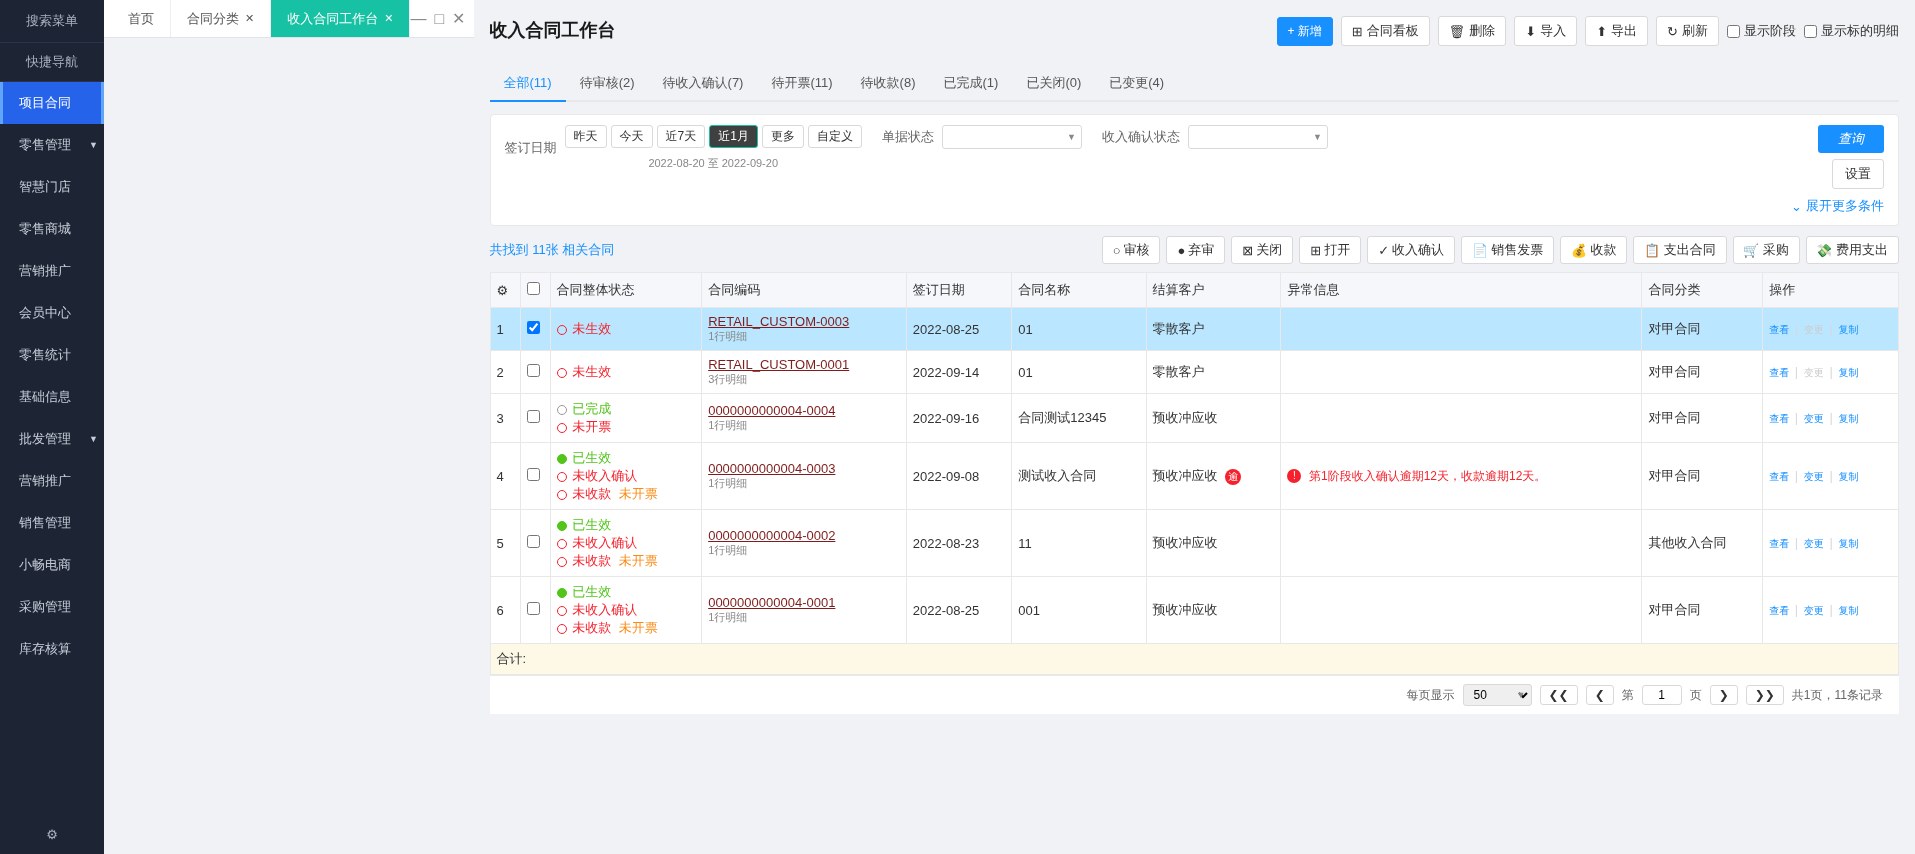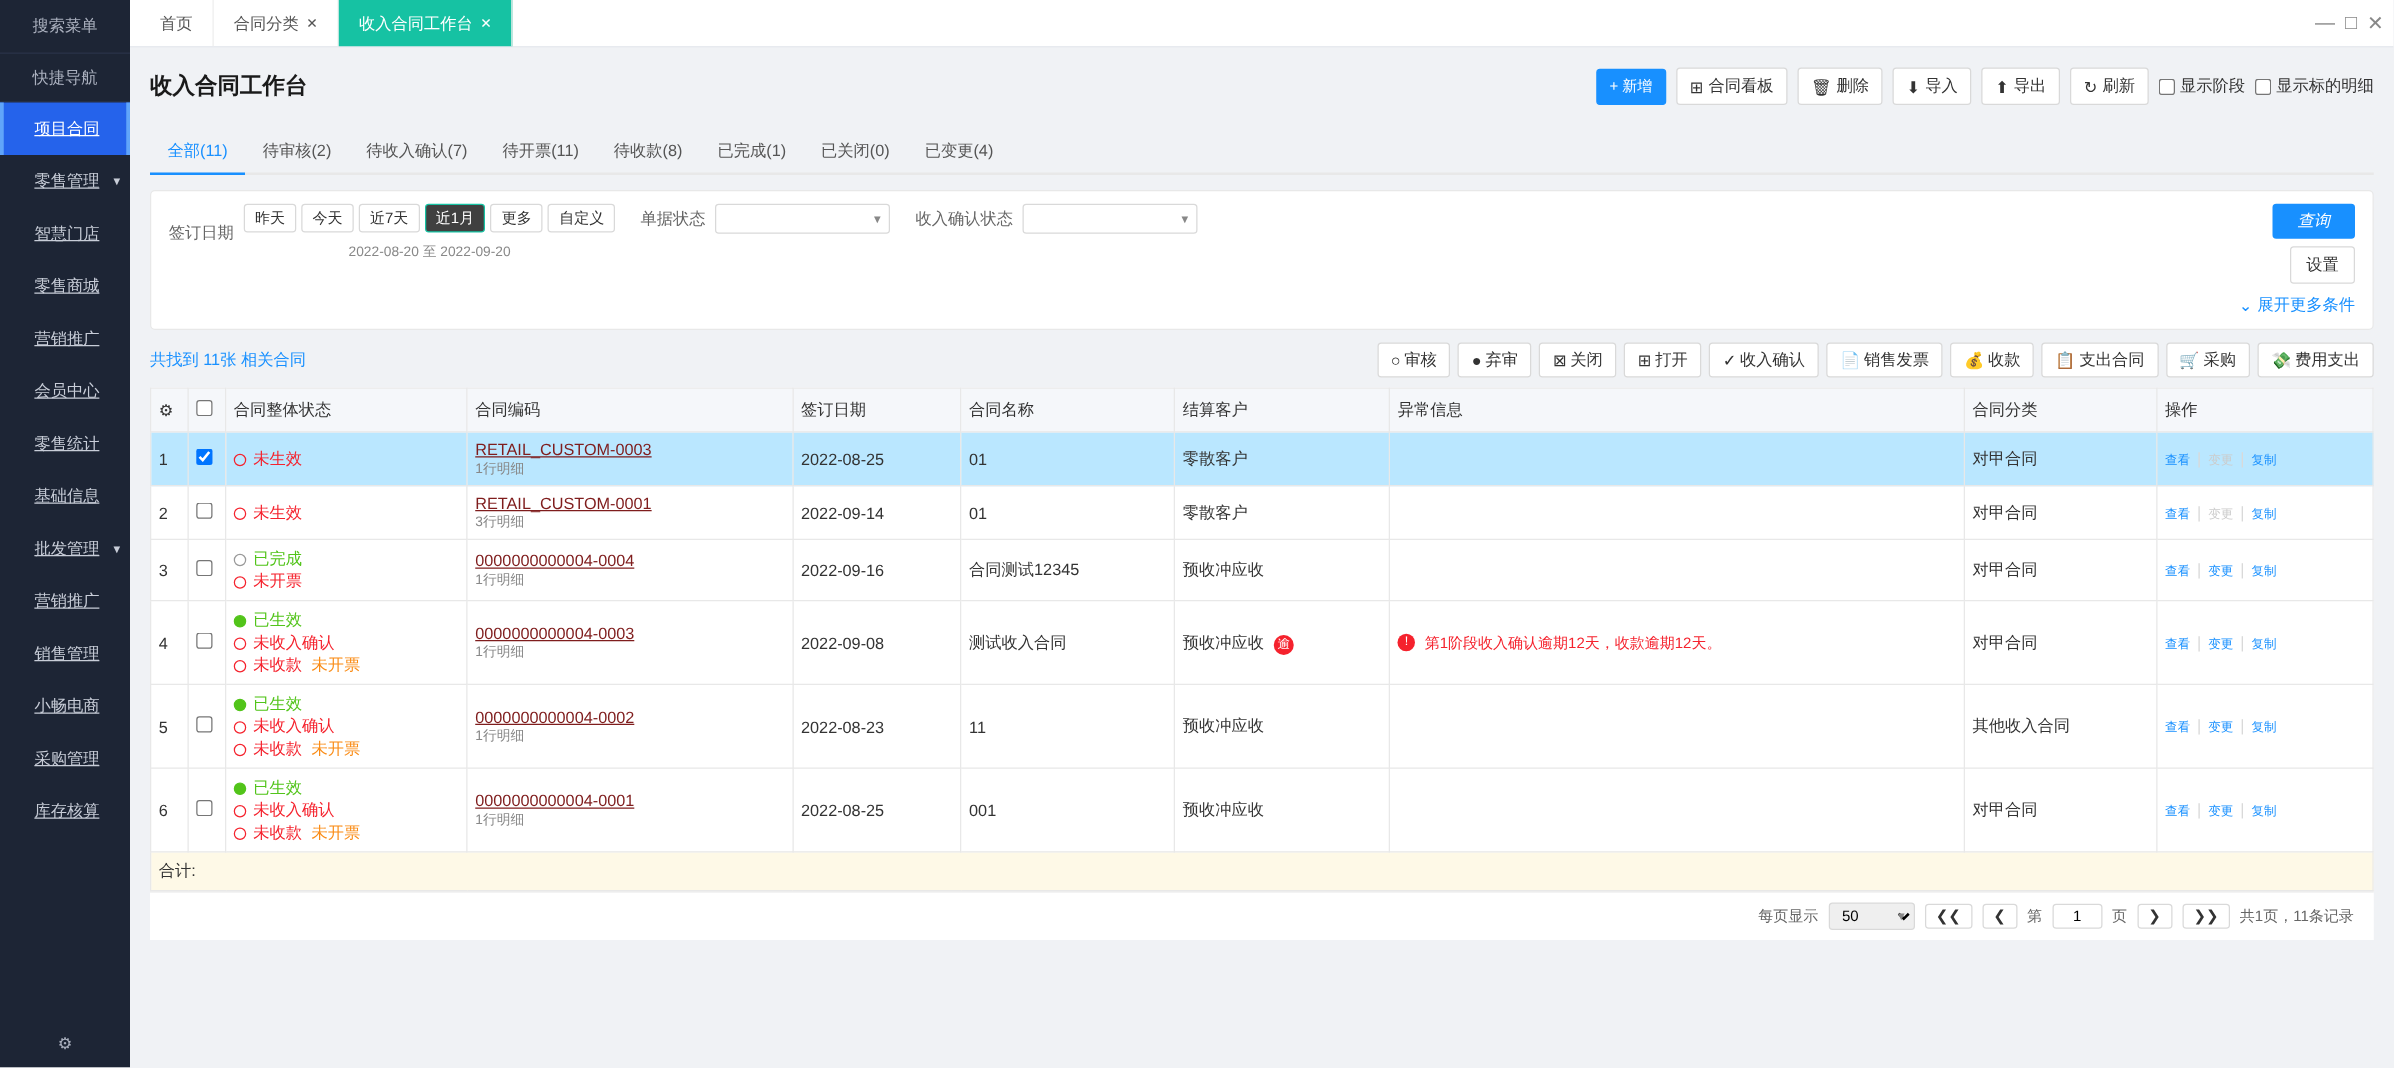--- a/index.html
+++ b/index.html
@@ -2,27 +2,27 @@
 <html><head>
   <meta charset="utf-8">
   <style>
     * { box-sizing: border-box; margin: 0; padding: 0; font-family: 'Microsoft YaHei', '微软雅黑', Arial, sans-serif; font-size: 13px; }
     body { display: flex; height: 854px; overflow: hidden; background: #f0f2f5; }
 
     
     .sidebar { width: 104px; background: #1d2535; display: flex; flex-direction: column; height: 100%; flex-shrink: 0; }
     .sidebar-search { padding: 12px 8px; color: #aab0be; font-size: 13px; text-align: center; border-bottom: 1px solid #2a3349; cursor: pointer; }
     .sidebar-shortcut { padding: 10px 8px; color: #aab0be; font-size: 13px; text-align: center; border-bottom: 1px solid #2a3349; cursor: pointer; }
-    .sidebar-item { padding: 12px 4px; color: #c8cdd8; font-size: 13px; text-align: center; cursor: pointer; border-left: 3px solid transparent; position: relative; text-decoration: underline; }
+    .sidebar-item { padding: 12px 16px; color: #c8cdd8; font-size: 13px; cursor: pointer; border-left: 3px solid transparent; position: relative; }
     .sidebar-item.active { background: #2563eb; color: #fff; border-left: 3px solid #60a5fa; }
     .sidebar-item.has-arrow-down::after { content: '▼'; position: absolute; right: 6px; top: 50%; transform: translateY(-50%); font-size: 9px; }
     .sidebar-bottom { margin-top: auto; padding: 12px 8px; color: #aab0be; text-align: center; cursor: pointer; }
 
     
-    .main { flex: 1; display: flex; flex-direction: column; overflow: hidden; }
+    .main { flex: 1; display: flex; flex-direction: row; overflow: hidden; }
 
     
     .tabbar { background: #fff; display: flex; align-items: center; border-bottom: 1px solid #e0e4ea; padding: 0 8px; height: 38px; flex-shrink: 0; }
     .tab { padding: 8px 16px; cursor: pointer; color: #555; font-size: 13px; height: 100%; display: flex; align-items: center; gap: 6px; border-right: 1px solid #eee; }
     .tab.active { background: #16c2a3; color: #fff; }
     .tab .close { font-size: 11px; cursor: pointer; }
     .tabbar-right { margin-left: auto; display: flex; gap: 8px; align-items: center; }
     .tabbar-btn { background: none; border: none; cursor: pointer; color: #888; font-size: 16px; }
 
     

